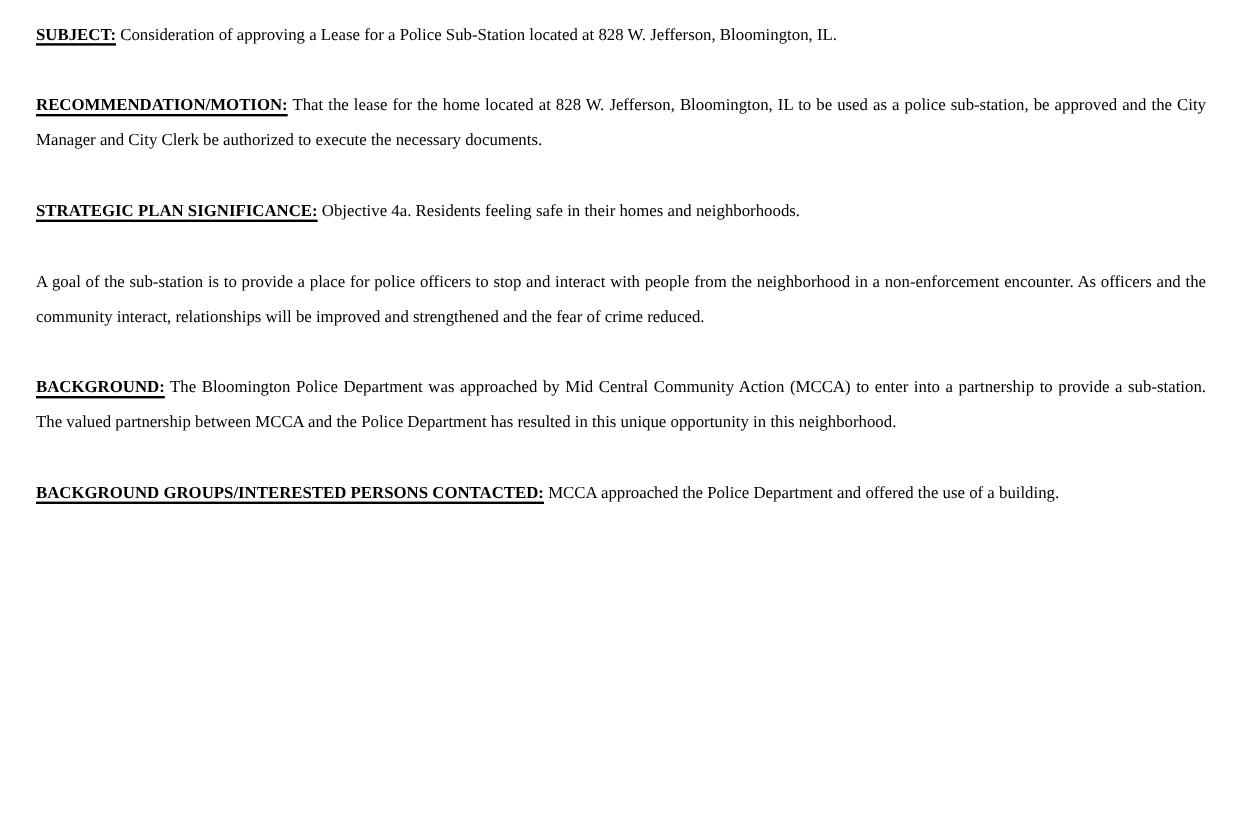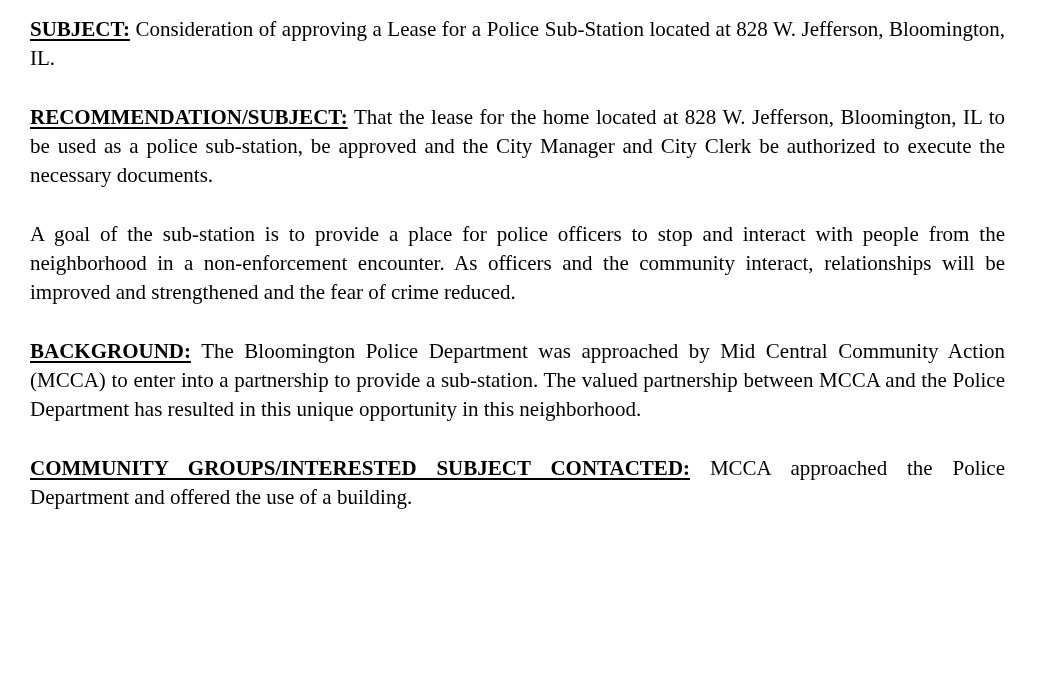--- a/index.html
+++ b/index.html
@@ -8,21 +8,21 @@
     background: #ffffff;
   }
   .page {
     width: 1038px;
     height: 683px;
     box-sizing: border-box;
     padding: 15px 33px 0 30px;
     background: #ffffff;
     overflow: hidden;
     font-family: "Liberation Serif", "DejaVu Serif", serif;
-    font-size: 21px;
+    font-size: 14px;
     line-height: 29px;
     color: #000000;
   }
   .section {
     margin: 0 0 30px 0;
     text-align: justify;
   }
   .section:last-child {
     margin-bottom: 0;
   }
@@ -33,23 +33,24 @@
     text-underline-offset: 3px;
   }
 </style>
 </head>
 <body>
 
 <div class="page">
 
   <p class="section"><span class="heading">SUBJECT:</span> <span>Consideration of approving a Lease for a Police Sub-Station located at 828 W. Jefferson, Bloomington, IL.</span></p>
 
-  <p class="section"><span class="heading">RECOMMENDATION/SUBJECT:</span> <span>That the lease for the home located at 828 W. Jefferson, Bloomington, IL to be used as a police sub-station, be approved and the City Manager and City Clerk be authorized to execute the necessary documents.</span></p>
+  <p class="section"><span class="heading">RECOMMENDATION/MOTION:</span> <span>That the lease for the home located at 828 W. Jefferson, Bloomington, IL to be used as a police sub-station, be approved and the City Manager and City Clerk be authorized to execute the necessary documents.</span></p>
 
 
+  <p class="section"><span class="heading">STRATEGIC PLAN SIGNIFICANCE:</span>  <span>Objective 4a. Residents feeling safe in their homes and neighborhoods.</span></p>
 
   <p class="section"><span class="heading"></span> <span>A goal of the sub-station is to provide a place for police officers to stop and interact with people from the neighborhood in a non-enforcement encounter.  As officers and the community interact, relationships will be improved and strengthened and the fear of crime reduced.</span></p>
 
   <p class="section"><span class="heading">BACKGROUND:</span>  <span>The Bloomington Police Department was approached by Mid Central Community Action (MCCA) to enter into a partnership to provide a sub-station.  The valued partnership between MCCA and the Police Department has resulted in this unique opportunity in this neighborhood.</span></p>
 
-  <p class="section"><span class="heading">COMMUNITY GROUPS/INTERESTED SUBJECT CONTACTED:</span> <span>MCCA approached the Police Department and offered the use of a building.</span></p>
+  <p class="section"><span class="heading">BACKGROUND GROUPS/INTERESTED PERSONS CONTACTED:</span> <span>MCCA approached the Police Department and offered the use of a building.</span></p>
 
 </div>
 
 </body></html>

